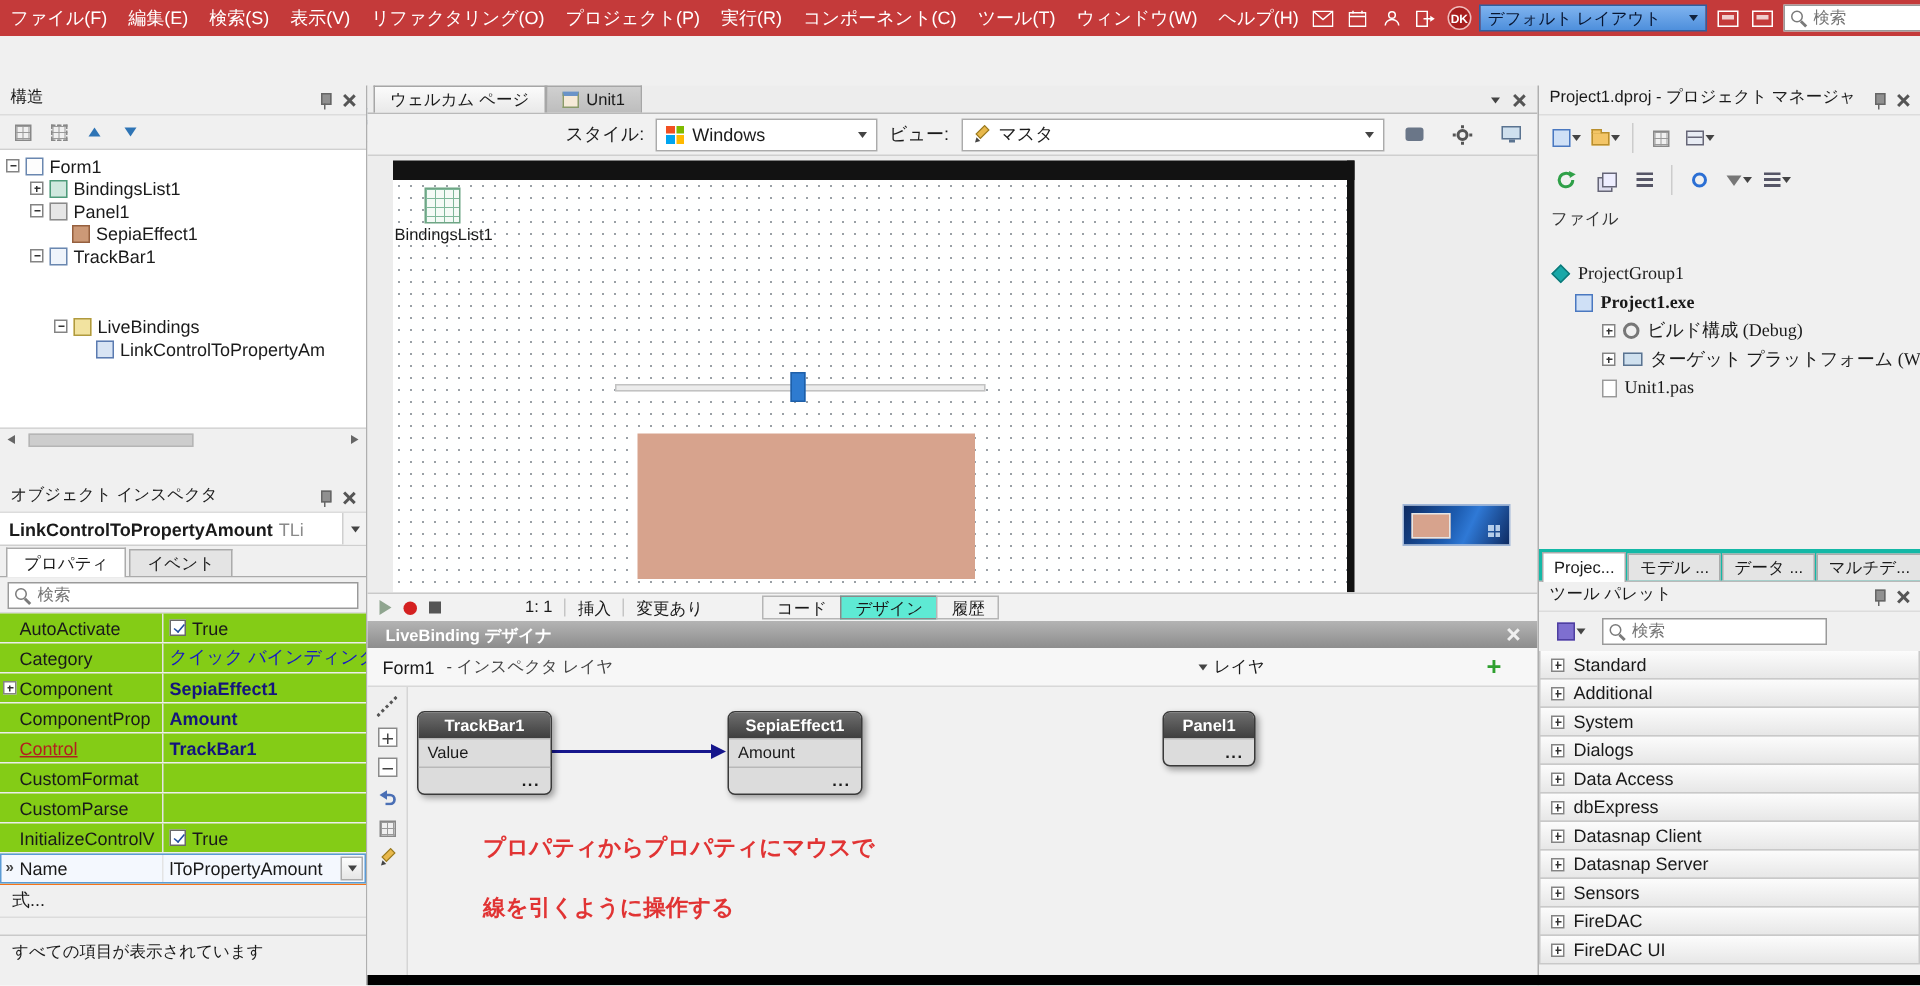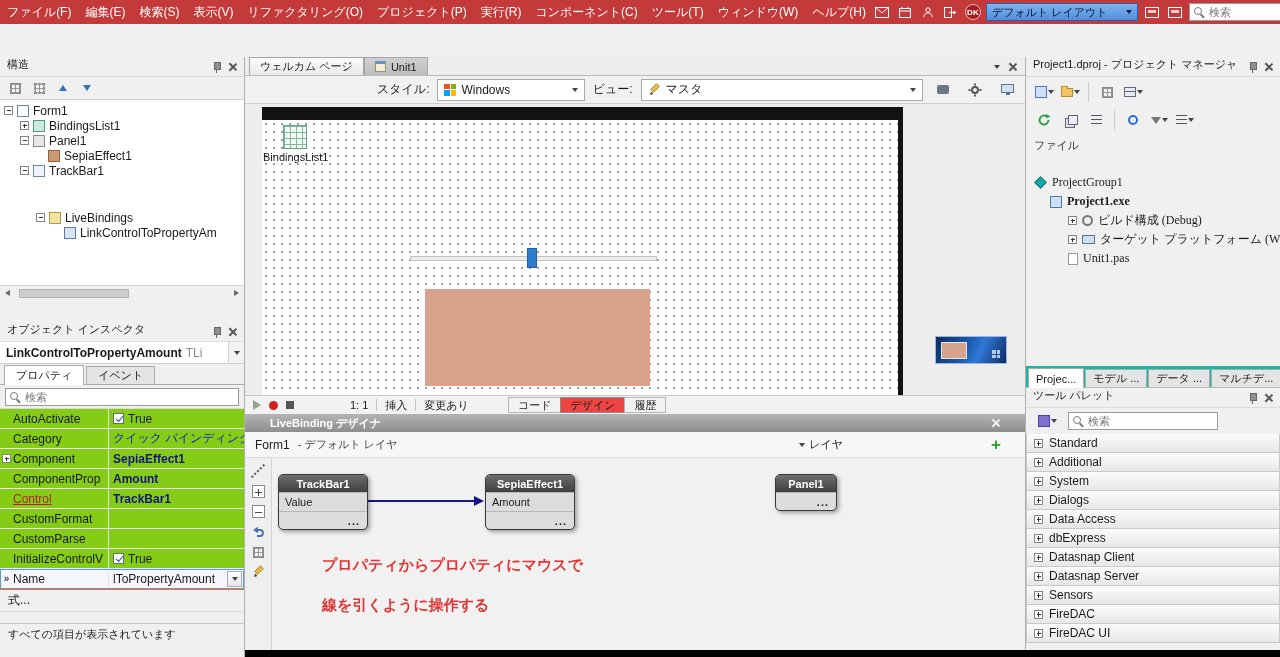--- a/index.html
+++ b/index.html
@@ -142,25 +142,25 @@
   .tb-groove { position:absolute; left:148px; top:136px; width:247px; height:5px; background:#ECECEC; border:1px solid #C2C2C2; }
   .tb-thumb { position:absolute; left:265px; top:128px; width:10px; height:20px; background:#2E7BD0; border:1px solid #1E5FA8; }
   .sepia-rect { position:absolute; left:163px; top:169px; width:225px; height:97px; background:#D7A38D; }
   .design-status { display:flex; align-items:center; gap:8px; padding:0 8px; font-size:11px; background:#F2F2F2; border-top:1px solid #C9C9C9; }
   .play-mini { width:0; height:0; border-top:5px solid transparent; border-bottom:5px solid transparent; border-left:8px solid #8FA58F; }
   .rec-icon { width:9px; height:9px; border-radius:50%; background:#D42020; }
   .stop-mini { width:8px; height:8px; background:#555; }
   .dsep { width:1px; height:12px; background:#C5C5C5; }
   .ds-tabs { display:flex; }
   .ds-tab { height:16px; padding:0 9px; display:flex; align-items:center; border:1px solid #B5B5B5; background:#F2F2F2; font-size:11px; margin-left:-1px; white-space:nowrap; }
-  .ds-tab.active { background:#ef4444; border-color:#8A8A8A; }
+  .ds-tab.active { background:#5eead4; border-color:#8A8A8A; }
 
   
   .lb-panel { background:#F1F1F1; }
-  .lb-header { position:absolute; left:0; top:0; right:0; height:18px; background:linear-gradient(#B4B4B4,#8D8D8D); display:flex; align-items:center; padding:0 25px; color:#fff; font-weight:bold; font-size:11px; }
+  .lb-header { position:absolute; left:0; top:0; right:0; height:18px; background:linear-gradient(#B4B4B4,#8D8D8D); display:flex; align-items:center; padding:0 12px; color:#fff; font-weight:bold; font-size:11px; }
   .lb-sub { position:absolute; left:0; top:18px; right:0; height:26px; background:#F7F7F7; border-bottom:1px solid #D8D8D8; display:flex; align-items:center; padding:0 10px; gap:8px; font-size:12px; }
   .lb-layerbtn { margin-left:auto; margin-right:140px; display:flex; align-items:center; gap:4px; font-size:11px; }
   .lb-plus { color:#2FA02F; font-weight:bold; font-size:17px; line-height:1; margin-right:14px; }
   .lb-toolbar { position:absolute; left:0; top:44px; width:27px; bottom:0; background:#EFEFEF; border-right:1px solid #D5D5D5; display:flex; flex-direction:column; align-items:center; padding-top:6px; gap:7px; }
   .lb-canvas { position:absolute; left:27px; top:44px; right:0; bottom:0; background:#F1F1F1; }
   .lbnode { position:absolute; border:1px solid #3A3A3A; border-radius:5px; background:#DCDCDC; box-shadow:2px 2px 4px rgba(0,0,0,.35); overflow:hidden; }
   .lbnode .hd { height:17px; background:linear-gradient(#6E6E6E,#3F3F3F); color:#fff; font-weight:bold; font-size:11px; display:flex; align-items:center; justify-content:center; white-space:nowrap; }
   .lbnode .prop { height:19px; border-top:1px solid #B8B8B8; font-size:11px; display:flex; align-items:center; padding:0 6px; }
   .lbnode .more { height:18px; border-top:1px solid #B8B8B8; display:flex; align-items:center; justify-content:flex-end; padding:0 7px; font-weight:bold; letter-spacing:1px; font-size:11px; }
   .note { position:absolute; color:#E13434; font-weight:bold; font-size:15px; white-space:nowrap; }
@@ -634,21 +634,21 @@
       </div>
     </div>
 
     <div class="lb-panel abs" style="left:0;top:357px;right:0;height:243px;">
       <div class="lb-header">
         <span>LiveBinding デザイナ</span>
         <span class="x-icon light" style="margin-left:auto;"></span>
       </div>
       <div class="lb-sub">
         <span>Form1</span>
-        <span style="font-size:11px;color:#444;">- デフォルト レイヤ</span>
+        <span style="font-size:11px;color:#444;">- インスペクタ レイヤ</span>
         <span class="lb-layerbtn">
           <span class="caret"></span>
           <span>レイヤ</span>
         </span>
         <span class="lb-plus">+</span>
       </div>
       <div class="lb-toolbar">
         <span class="diag-ic"></span>
         <span class="pmbox plus"></span>
         <span class="pmbox"></span>

